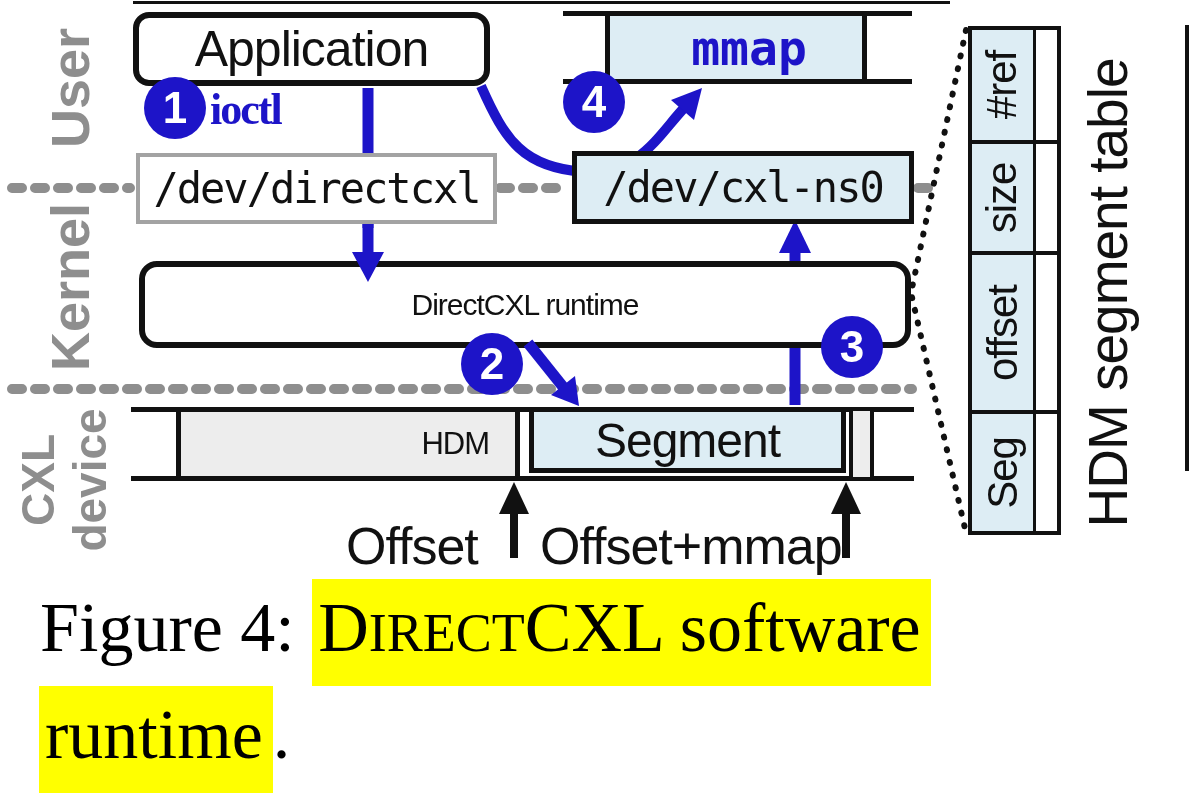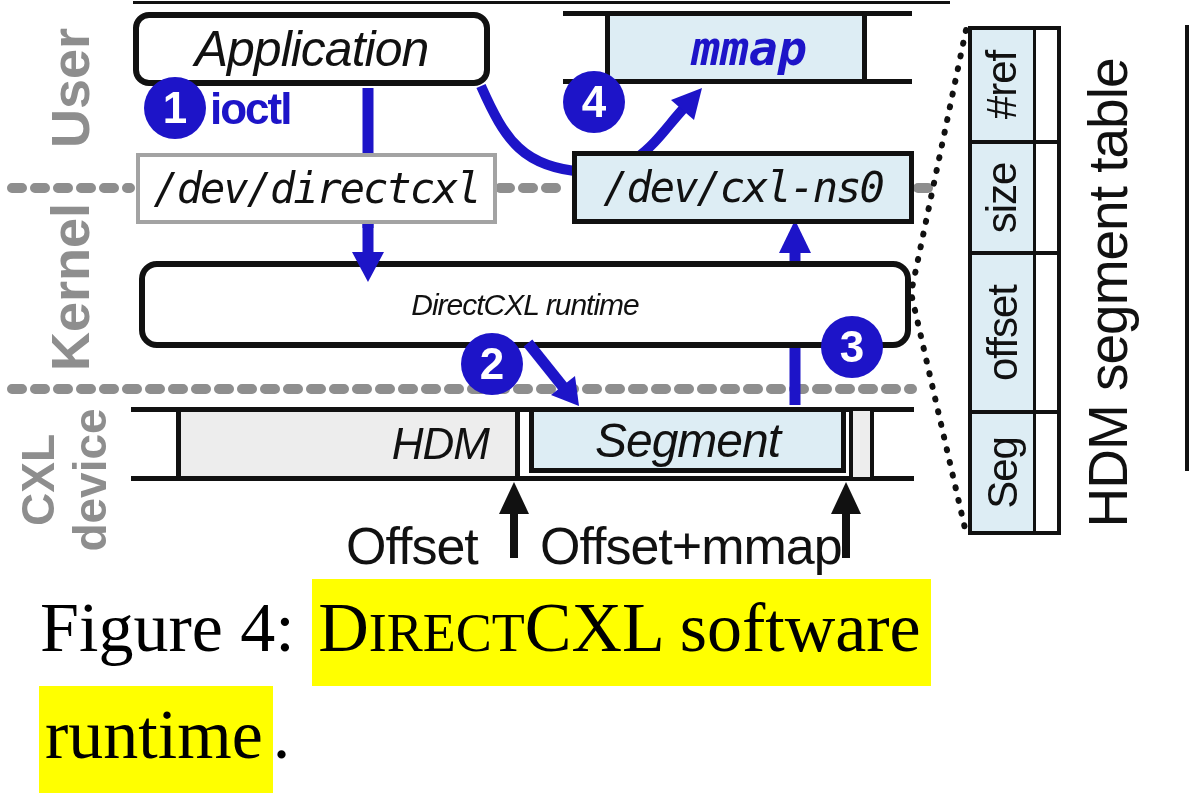--- a/index.html
+++ b/index.html
@@ -13,45 +13,45 @@
   *{box-sizing:border-box;margin:0;padding:0;}
   html,body{background:#fff;}
   #stage{
     position:relative;width:1192px;height:812px;background:#fff;overflow:hidden;
     font-family:"Liberation Sans",sans-serif;color:var(--ink);
   }
   .abs{position:absolute;}
   svg.layer{position:absolute;left:0;top:0;width:1192px;height:812px;pointer-events:none;}
 
   
-  .box{position:absolute;display:flex;align-items:center;justify-content:center;background:#fff;font-style:italic;}
+  .box{position:absolute;display:flex;align-items:center;justify-content:center;background:#fff;}
   .app-box{left:133px;top:12px;width:357px;height:74px;border:6px solid var(--ink);border-radius:16px;
            font-size:50px;letter-spacing:-1px;}
   .runtime-box{left:139px;top:261px;width:772px;height:87px;border:6px solid var(--ink);border-radius:18px;
            font-size:30px;letter-spacing:-1px;}
   .dev-directcxl{left:136px;top:153px;width:361px;height:71px;border:4px solid #a3a3a3;
            font-family:"DejaVu Sans Mono",monospace;font-size:42px;letter-spacing:-2px;}
   .dev-cxl-ns0{left:572px;top:151px;width:342px;height:73px;border:5px solid var(--ink);background:var(--light_blue);
            font-family:"DejaVu Sans Mono",monospace;font-size:42px;letter-spacing:-2px;}
   .mmap-box{left:605px;top:11px;width:262px;height:73px;border:5px solid var(--ink);background:var(--light_blue);
            font-family:"DejaVu Sans Mono",monospace;font-size:48px;color:var(--accent_blue);font-weight:bold;padding-left:26px;}
   .rail{position:absolute;background:var(--ink);}
   .hdm-box{left:176px;top:407px;width:344px;height:74px;border:5px solid var(--ink);background:var(--light_gray);
-           font-size:44px;justify-content:flex-end;padding-right:26px;letter-spacing:-1px;text-align:center;}
+           font-size:31px;justify-content:flex-end;padding-right:26px;letter-spacing:-1px;text-align:center;}
   .segment-box{left:529px;top:407px;width:317px;height:66px;border:5px solid var(--ink);background:var(--light_blue);
            font-size:48px;letter-spacing:-1px;}
   .spare-box{left:849px;top:407px;width:25px;height:74px;border:4px solid var(--ink);background:var(--light_gray);}
 
   
   .step{position:absolute;width:62px;height:62px;border-radius:50%;background:var(--accent_blue);
         color:#fff;font-weight:bold;font-size:44px;display:flex;align-items:center;justify-content:center;}
 
   
   .freetext{position:absolute;white-space:nowrap;}
-  .ioctl{left:210px;top:84px;font-family:Liberation Sans, sans-serif;font-size:44px;font-weight:bold;
+  .ioctl{left:210px;top:84px;font-family:Liberation Serif, serif;font-size:44px;font-weight:bold;
          color:var(--accent_blue);letter-spacing:-2px;}
   .offset-label{left:346px;top:516px;font-size:52px;letter-spacing:-1px;}
   .offset-size-label{left:540px;top:516px;font-size:52px;letter-spacing:-1px;}
 
   
   .vlabel{position:absolute;display:flex;align-items:center;justify-content:center;
           color:var(--label_gray);font-weight:bold;transform:rotate(-90deg);text-align:center;}
   .v-user{left:5px;top:60px;width:130px;height:56px;font-size:54px;}
   .v-kernel{left:-15px;top:259px;width:170px;height:56px;font-size:54px;}
   .v-device{left:-21px;top:425px;width:170px;height:110px;font-size:46px;line-height:52px;flex-direction:column;}

